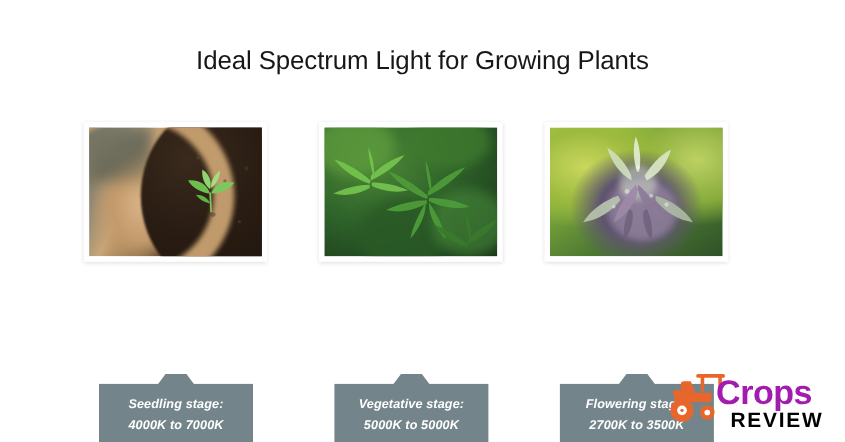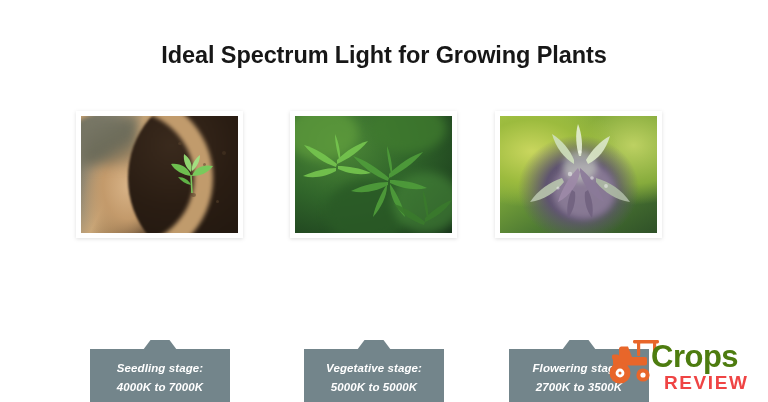--- a/index.html
+++ b/index.html
@@ -16,21 +16,21 @@
   }
 
   
   .page-title {
     position: absolute;
     top: 40px;
     left: 0;
     width: 768px;
     text-align: center;
     font-size: 23.5px;
-    font-weight: bold;
+    font-weight: normal;
     color: #171717;
     letter-spacing: -0.1px;
     line-height: 30px;
   }
 
   
   .cards-row {
     position: absolute;
     top: 111px;
     left: 0;
@@ -175,29 +175,29 @@
   .logo .tractor { position: absolute; left: 0; top: 2px; }
   .logo .wordmark {
     position: absolute;
     left: 44px;
     top: 6px;
     width: 108px;
   }
   .logo .crops {
     font-size: 31px;
     font-weight: bold;
-    color: #4d7c0f;
+    color: #a21caf;
     letter-spacing: -0.5px;
     line-height: 32px;
     display: block;
   }
   .logo .review {
     font-size: 19px;
     font-weight: bold;
-    color: #ef4444;
+    color: #000000;
     letter-spacing: 1.6px;
     line-height: 19px;
     display: block;
     margin-left: 13px;
   }
 </style>
 </head>
 <body>
 
 <div class="page-title">Ideal Spectrum Light for Growing Plants</div>

